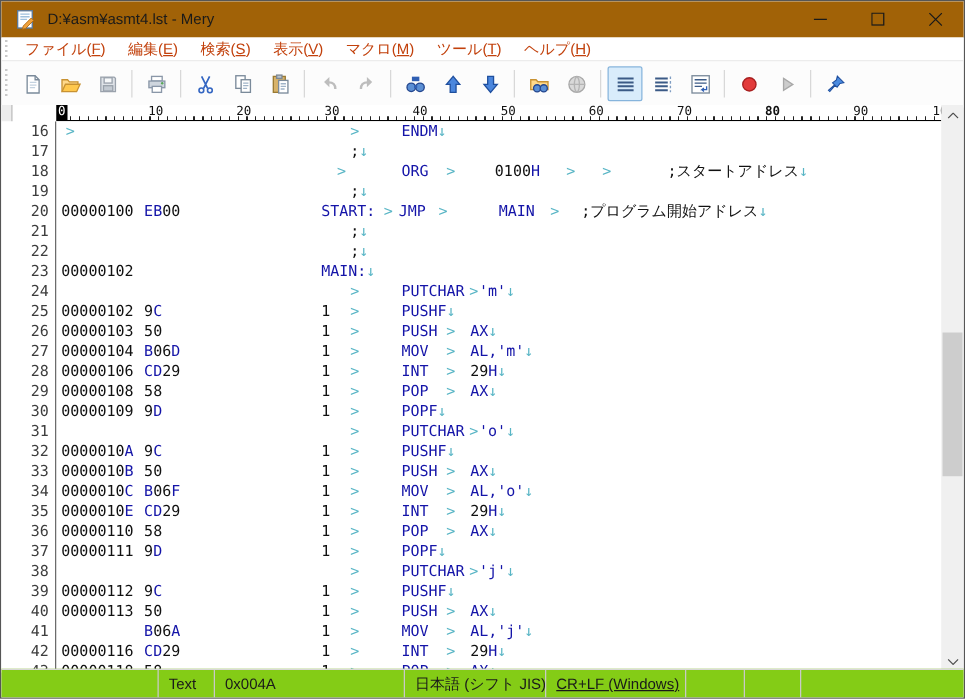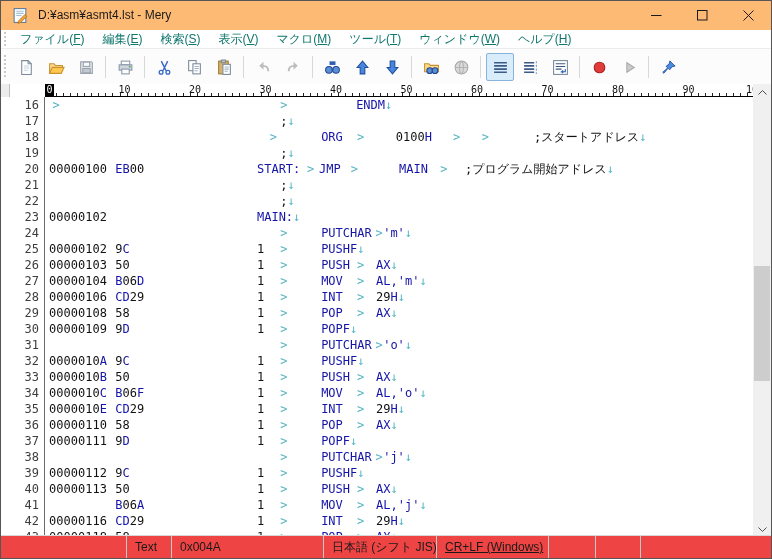--- a/index.html
+++ b/index.html
@@ -1,29 +1,29 @@
 <!DOCTYPE html>
 <html><head>
 <meta charset="utf-8">
 <style>
   html,body{margin:0;padding:0;background:#888;}
   #win{position:relative;width:770px;height:557px;background:#fff;border:1px solid #565656;
        font-family:"Liberation Sans",sans-serif;overflow:hidden;}
   
-  #titlebar{position:absolute;left:0;top:0;width:100%;height:29px;background:#fdba74;}
+  #titlebar{position:absolute;left:0;top:0;width:100%;height:29px;background:#a16207;}
   #appicon{position:absolute;left:11px;top:6px;width:17px;height:17px;}
   #titletext{position:absolute;left:37px;top:7px;font-size:12px;color:#1a1a1a;white-space:nowrap;}
   .capbtn{position:absolute;top:0;width:46px;height:29px;display:flex;align-items:center;justify-content:center;}
   #btn-min{right:92px}#btn-max{right:46px}#btn-close{right:0}
   
   #menubar{position:absolute;left:0;top:29px;width:100%;height:18px;background:#fff;display:flex;align-items:center;}
   .grip{width:5px;height:80%;margin:0 3px 0 2px;
         background:repeating-linear-gradient(to bottom,#c9c9c9 0 2px,transparent 2px 4px);
         background-size:2px 100%;background-repeat:repeat-y;background-position:1px 0;}
-  .menuitem{font-size:12px;color:#0f766e;padding:1px 9px;white-space:nowrap;}
+  .menuitem{font-size:12px;color:#c2410c;padding:1px 9px;white-space:nowrap;}
   .menuitem u{text-decoration:underline;}
   
   #toolbar{position:absolute;left:0;top:47px;width:100%;height:36px;background:#fcfcfc;
            border-top:1px solid #ececec;border-bottom:1px solid #e2e2e2;display:flex;align-items:center;}
   #toolbar .grip{height:24px;}
   .tbtn{width:26px;height:26px;margin:0 1px;display:flex;align-items:center;justify-content:center;
         border:1px solid transparent;border-radius:2px;}
   .tbtn svg{width:17px;height:17px;}
   .tbtn.active{background:#d9ecfb;border-color:#86b4dc;}
   .tsep{width:1px;height:22px;background:#d8d8d8;margin:0 4px;}
@@ -47,21 +47,21 @@
   .tk.w{color:#58b5c5;}
   .tk.h .d{color:#111;}
   .tk.h .l{color:#1414a8;}
   .crmark{color:#58b5c5;}
   
   #vscroll{position:absolute;right:0;top:83px;width:18px;height:454px;background:#f0f0f0;}
   .sbtn{position:absolute;left:0;width:18px;height:17px;display:flex;align-items:center;justify-content:center;}
   #sb-up{top:0}#sb-down{bottom:0}
   #sb-thumb{position:absolute;left:1px;top:182px;width:16px;height:115px;background:#cdcdcd;}
   
-  #statusbar{position:absolute;left:0;bottom:0;width:100%;height:22px;background:#ef4444;
+  #statusbar{position:absolute;left:0;bottom:0;width:100%;height:22px;background:#84cc16;
              border-top:1px solid #d8d8d8;display:flex;}
   .scell{height:100%;display:flex;align-items:center;padding-left:8px;box-sizing:border-box;
          font-size:12px;color:#1a1a1a;border-left:1px solid #c9c9c9;white-space:nowrap;overflow:hidden;}
   .scell:first-child{border-left:none;}
 </style>
 </head>
 <body>
 
 <div id="win">
 
@@ -93,21 +93,20 @@
 
   <div id="menubar">
     <span class="grip"></span>
 
   <span class="menuitem">ファイル(<u>F</u>)</span>
       <span class="menuitem">編集(<u>E</u>)</span>
       <span class="menuitem">検索(<u>S</u>)</span>
       <span class="menuitem">表示(<u>V</u>)</span>
       <span class="menuitem">マクロ(<u>M</u>)</span>
       <span class="menuitem">ツール(<u>T</u>)</span>
-      <span class="menuitem">ウィンドウ(<u>W</u>)</span>
       <span class="menuitem">ヘルプ(<u>H</u>)</span>
     </div>
 
   <div id="toolbar">
     <span class="grip"></span>
 
   <div class="tbtn">
         <span style="display: flex;">
           <svg viewBox="0 0 16 16">
             <path d="M3.5 1.5h6l3 3v10h-9z" fill="#fff" stroke="#7a8a9a"></path>
@@ -288,35 +287,35 @@
     <div id="ruler-line"></div>
 
   <div id="ruler-cursor">0</div>
       <span class="rlabel" style="left: 117.5px;">10</span>
       <span class="rlabel" style="left: 188px;">20</span>
       <span class="rlabel" style="left: 258.5px;">30</span>
       <span class="rlabel" style="left: 329px;">40</span>
       <span class="rlabel" style="left: 399.5px;">50</span>
       <span class="rlabel" style="left: 470px;">60</span>
       <span class="rlabel" style="left: 540.5px;">70</span>
-      <span class="rlabel" style="left: 611px;">80</span>
+      <span class="rlabel" style="left: 611px; font-weight: bold;">80</span>
       <span class="rlabel" style="left: 681.5px;">90</span>
       <span class="rlabel" style="left: 745px;">100</span>
     </div>
 
   <div id="leftstrip"></div>
 
   <div id="editor">
     <div id="guttersep"></div>
     <div id="editor-lines">
         <div class="eline">
           <span class="lnum">16</span>
           <span class="tk w" style="left: 51.525px;">&gt;</span>
           <span class="tk w" style="left: 279.24px;">&gt;</span>
-          <span class="tk k" style="left: 320.13px; margin-left: 35px;">ENDM<span class="crmark">↓</span></span>
+          <span class="tk k" style="left: 320.13px;">ENDM<span class="crmark">↓</span></span>
         </div>
         <div class="eline">
           <span class="lnum">17</span>
           <span class="tk t" style="left: 279.24px;">;<span class="crmark">↓</span></span>
         </div>
         <div class="eline">
           <span class="lnum">18</span>
           <span class="tk w" style="left: 268.665px;">&gt;</span>
           <span class="tk k" style="left: 320.13px;">ORG</span>
           <span class="tk w" style="left: 356.085px;">&gt;</span>

